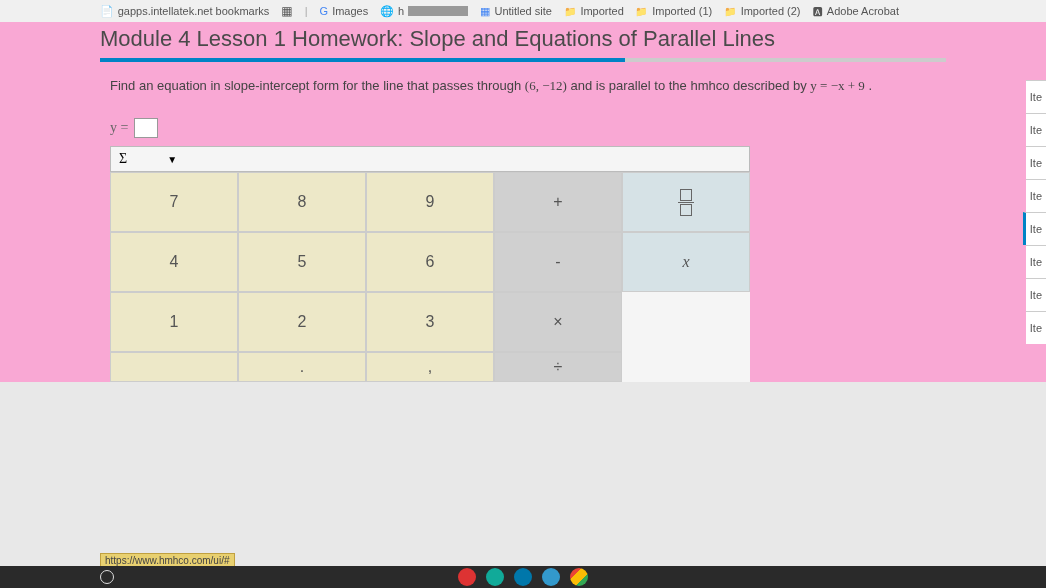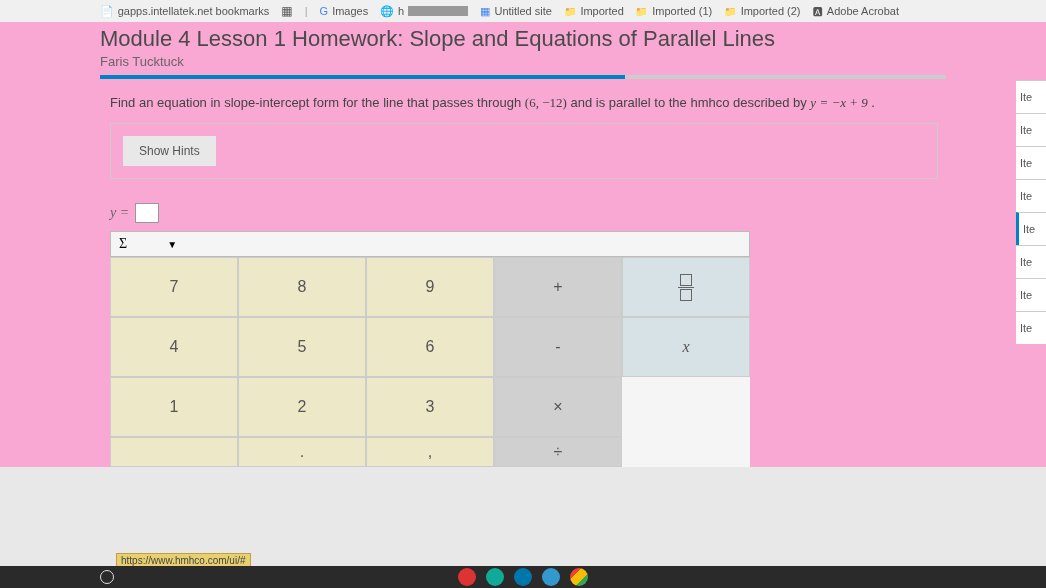--- a/index.html
+++ b/index.html
@@ -52,21 +52,21 @@
       height: 100%;
       width: 62%;
       background: #0083c5;
     }
     .question-area {
       padding: 16px 0 0 10px;
       font-size: 13px;
       color: #444;
     }
     .question-line { margin-bottom: 12px; }
-    .math { font-family: 'Times New Roman', serif; font-style: italic; }
+    .math { font-family: 'Times New Roman', serif; }
     .hints-box {
       border: 1px solid #ccc;
       padding: 12px;
       margin-top: 8px;
       margin-right: 8px;
     }
     .show-hints-btn {
       background: #e8e8e8;
       border: none;
       padding: 8px 16px;
@@ -139,34 +139,35 @@
       border-top: 1px solid #666;
     }
     .key .xvar { font-family: 'Times New Roman', serif; font-style: italic; }
     .sidebar {
       position: absolute;
       right: 0;
       top: 80px;
       width: 30px;
       display: flex;
       flex-direction: column;
+      align-items: flex-end;
     }
     .side-item {
       border-top: 1px solid #ccc;
       padding: 10px 4px;
       font-size: 11px;
       color: #555;
       background: #fff;
       cursor: pointer;
     }
     .side-item.active { border-left: 3px solid #0083c5; }
     .url-overlay {
       position: absolute;
       bottom: 20px;
-      left: 116px;
+      left: 100px;
       background: #e8d070;
       border: 1px solid #c0a040;
       padding: 1px 4px;
       font-size: 10px;
       color: #444;
     }
     .taskbar {
       position: absolute;
       bottom: 0;
       left: 0;
@@ -238,37 +239,33 @@
     <span>Imported (2)</span>
   </div>
   <div class="bookmark-item">
     <span>🅰</span>
     <span>Adobe Acrobat</span>
   </div>
 </div>
 
 <div class="page-container">
   <h1 class="page-title">Module 4 Lesson 1 Homework: Slope and Equations of Parallel Lines</h1>
-  <div class="student-name">Faris Tucktuck</div>
   <div class="progress-bar">
     <div class="progress-fill"></div>
   </div>
 
   <div class="question-area">
     <div class="question-line">
       <span>Find an equation in slope-intercept form for the line that passes through </span>
       <span class="math" style="font-style:normal">(6, −12)</span>
       <span> and is parallel to the hmhco described by </span>
       <span class="math">y = −x + 9</span>
       <span>.</span>
     </div>
 
-    <div class="hints-box">
-      <button class="show-hints-btn">Show Hints</button>
-    </div>
   </div>
 
   <div class="equation-row">
     <span class="math">y =</span>
     <span class="answer-box"></span>
   </div>
 
   <div class="calc-toolbar">
     <span class="sigma">Σ</span>
     <span class="dropdown-arrow">▼</span>

